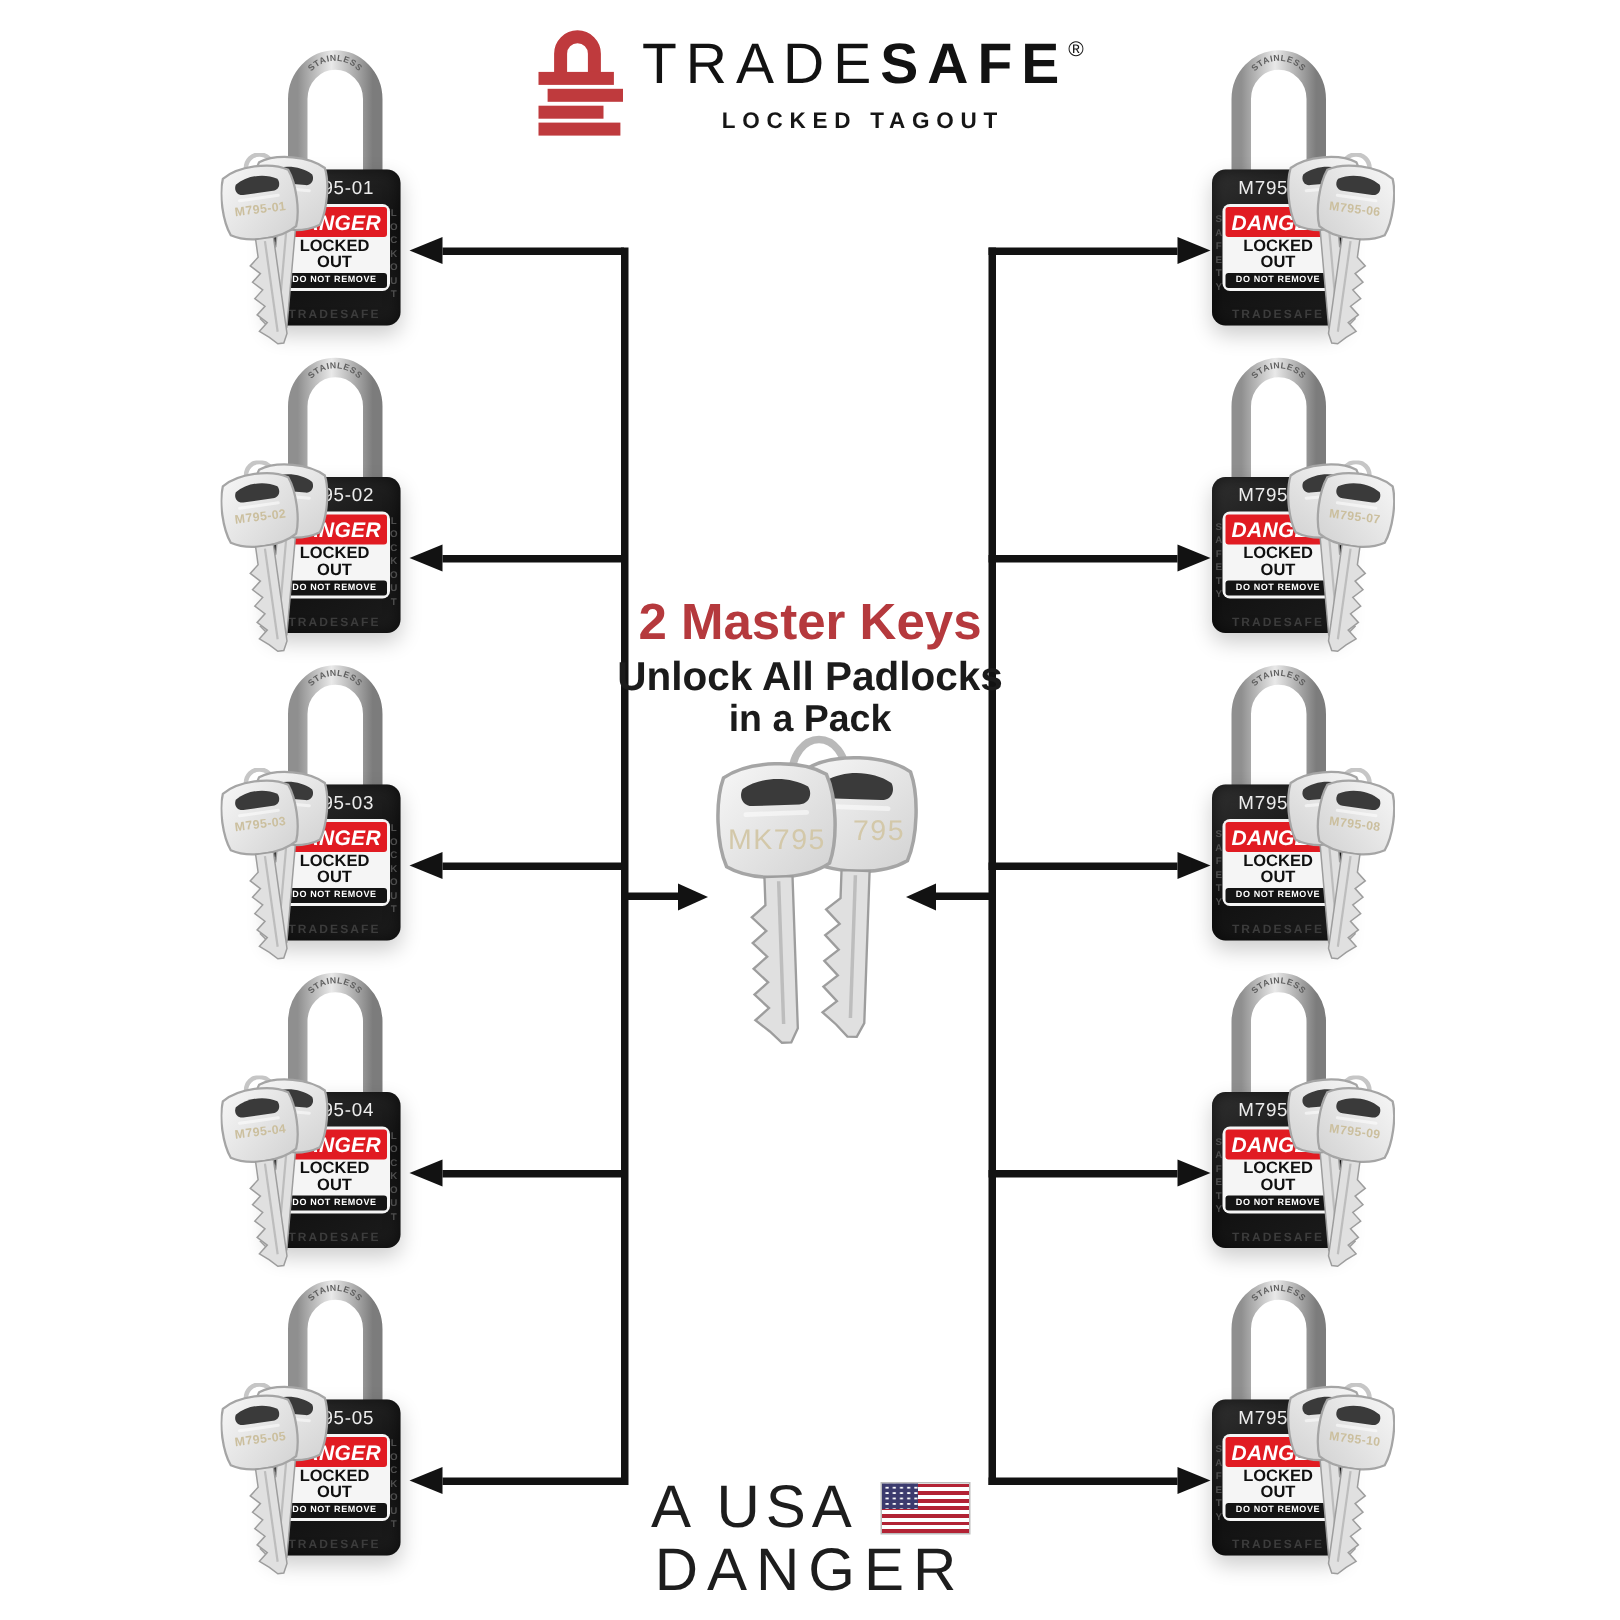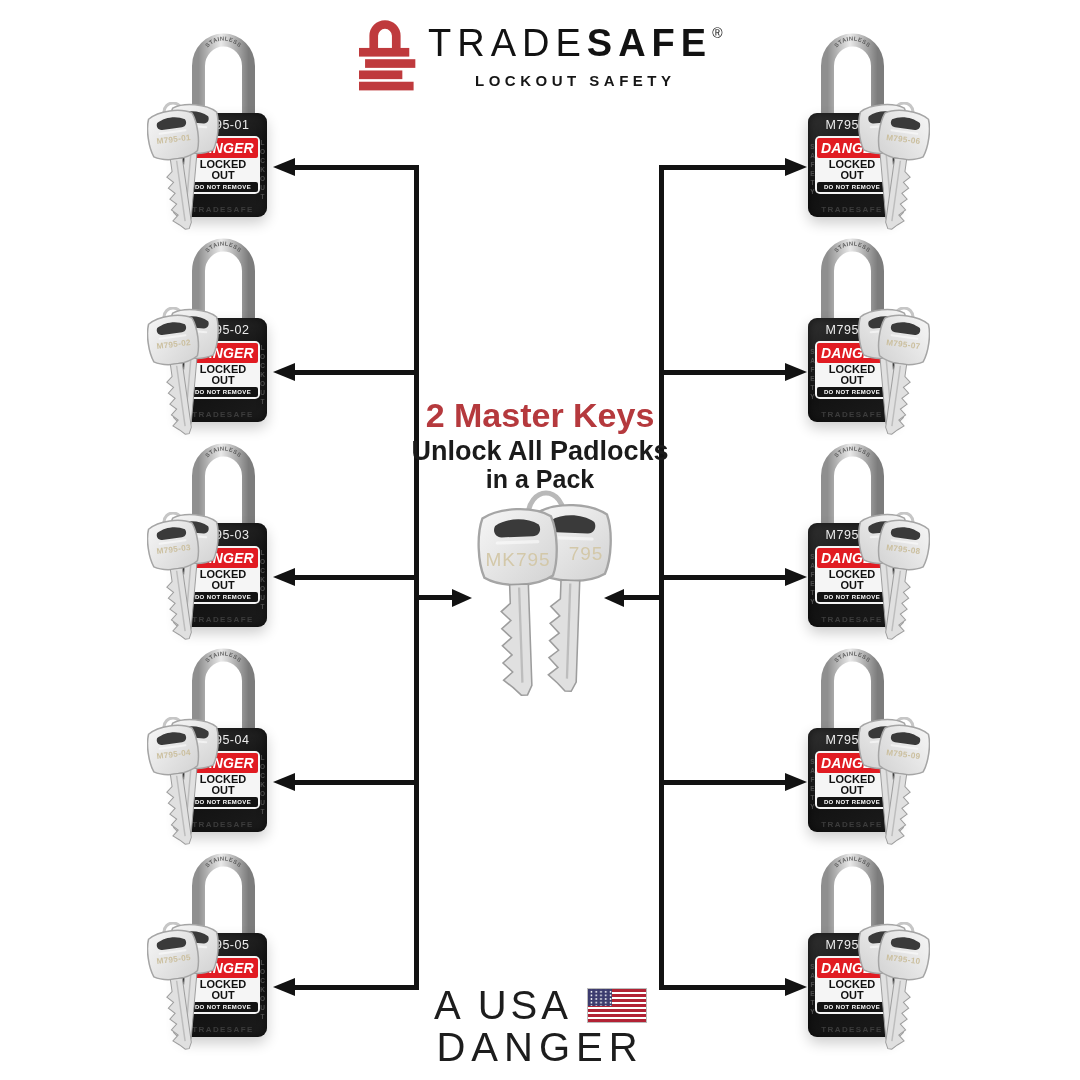--- a/index.html
+++ b/index.html
@@ -109,21 +109,21 @@
   <div class="logo">
     <svg class="logo-icon" width="70" height="78" viewBox="0 0 70 90">
       <path d="M22,40 V24 A13,13 0 0 1 48,24 V40" fill="none" stroke="#bf3a3d" stroke-width="10"></path>
       <rect x="5" y="38" width="58" height="10" fill="#bf3a3d"></rect>
       <rect x="12" y="51" width="58" height="10" fill="#bf3a3d"></rect>
       <rect x="5" y="64" width="50" height="10" fill="#bf3a3d"></rect>
       <rect x="5" y="77" width="63" height="10" fill="#bf3a3d"></rect>
     </svg>
     <div class="logo-text">
       <div class="logo-line1"><span class="logo-trade">TRADE</span><span class="logo-safe">SAFE</span><span class="logo-reg">®</span></div>
-      <div class="logo-line2">LOCKOUT SAFETY</div>
+      <div class="logo-line2">LOCKED TAGOUT</div>
     </div>
   </div>
 
   <div class="vline" style="left:414px;top:165px;height:825px;"></div>
   <div class="vline" style="left:659px;top:165px;height:825px;"></div>
 
   <div class="hline" style="left:295px;top:165px;width:121px;"></div>
   <div class="ah ah-left" style="left:273px;top:158px;"></div>
   <div class="hline" style="left:295px;top:370px;width:121px;"></div>
   <div class="ah ah-left" style="left:273px;top:363px;"></div>

